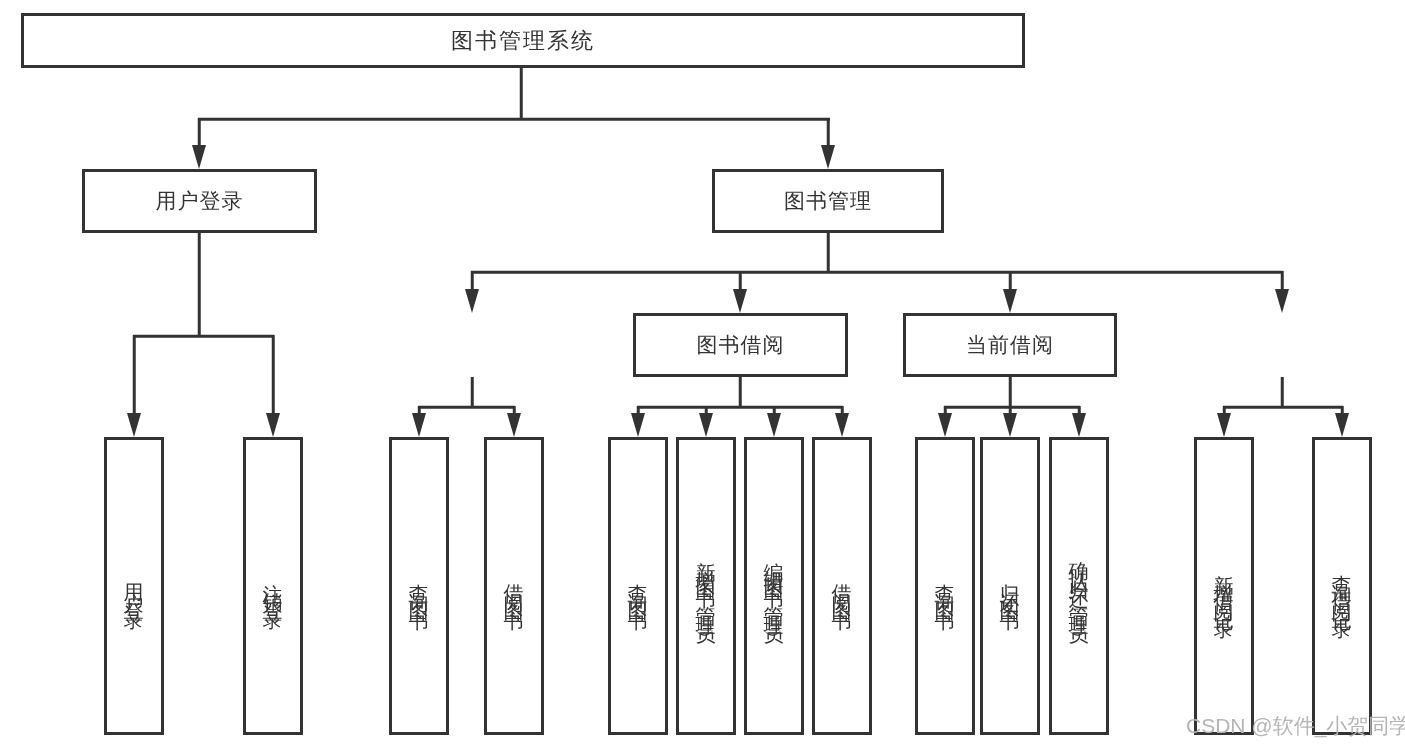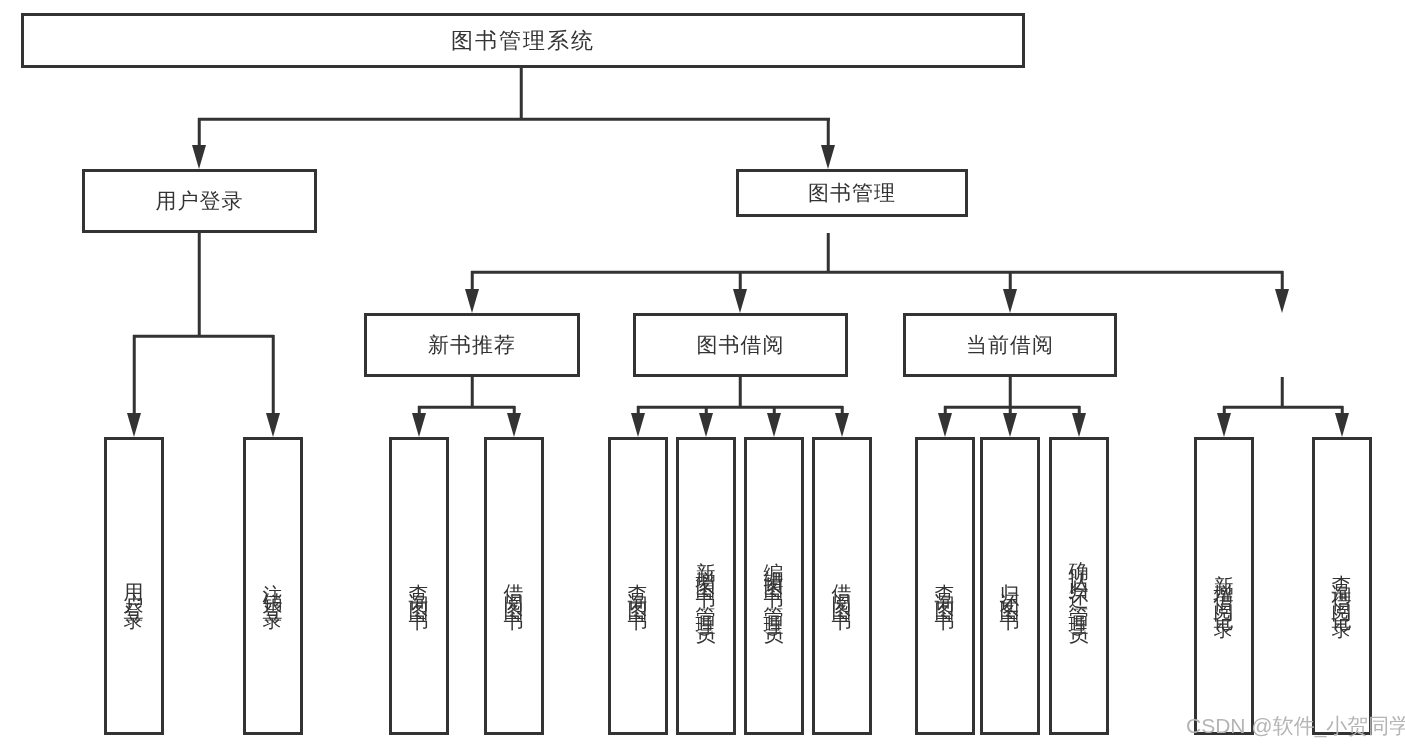--- a/index.html
+++ b/index.html
@@ -45,41 +45,40 @@
   <div class="node root" style="left:21px;top:13px;width:1004px;height:55px;">图书管理系统</div>
 
   <div class="vline" style="left:521px;top:68px;height:52px;"></div>
   <div class="hline" style="left:198px;top:119px;width:632px;"></div>
   <div class="vline" style="left:199px;top:118px;height:34px;"></div>
   <div class="arrow" style="left:199px;top:145px;"></div>
   <div class="vline" style="left:828px;top:118px;height:34px;"></div>
   <div class="arrow" style="left:828px;top:145px;"></div>
 
   <div class="node h" style="left:82px;top:169px;width:235px;height:64px;">用户登录</div>
-  <div class="node h" style="left:712px;top:169px;width:232px;height:48px;margin-left:24px;">图书管理</div>
+  <div class="node h" style="left:712px;top:169px;width:232px;height:64px;">图书管理</div>
 
   <div class="vline" style="left:199px;top:233px;height:104px;"></div>
   <div class="hline" style="left:133px;top:336px;width:141px;"></div>
   <div class="vline" style="left:134px;top:335px;height:84px;"></div>
   <div class="arrow" style="left:134px;top:413px;"></div>
   <div class="vline" style="left:273px;top:335px;height:84px;"></div>
   <div class="arrow" style="left:273px;top:413px;"></div>
 
   <div class="vline" style="left:828px;top:233px;height:40px;"></div>
   <div class="hline" style="left:471px;top:272px;width:812px;"></div>
   <div class="vline" style="left:472px;top:271px;height:25px;"></div>
   <div class="arrow" style="left:472px;top:289px;"></div>
   <div class="vline" style="left:740px;top:271px;height:25px;"></div>
   <div class="arrow" style="left:740px;top:289px;"></div>
   <div class="vline" style="left:1010px;top:271px;height:25px;"></div>
   <div class="arrow" style="left:1010px;top:289px;"></div>
   <div class="vline" style="left:1282px;top:271px;height:25px;"></div>
   <div class="arrow" style="left:1282px;top:289px;"></div>
 
-  <div class="node h" style="left:364px;top:313px;width:216px;height:64px;">新书推荐</div>
   <div class="node h" style="left:633px;top:313px;width:215px;height:64px;">图书借阅</div>
   <div class="node h" style="left:903px;top:313px;width:214px;height:64px;">当前借阅</div>
 
   <div class="vline" style="left:472px;top:377px;height:31px;"></div>
   <div class="hline" style="left:418px;top:407px;width:97px;"></div>
   <div class="vline" style="left:419px;top:406px;height:13px;"></div>
   <div class="arrow" style="left:419px;top:413px;"></div>
   <div class="vline" style="left:514px;top:406px;height:13px;"></div>
   <div class="arrow" style="left:514px;top:413px;"></div>
 

